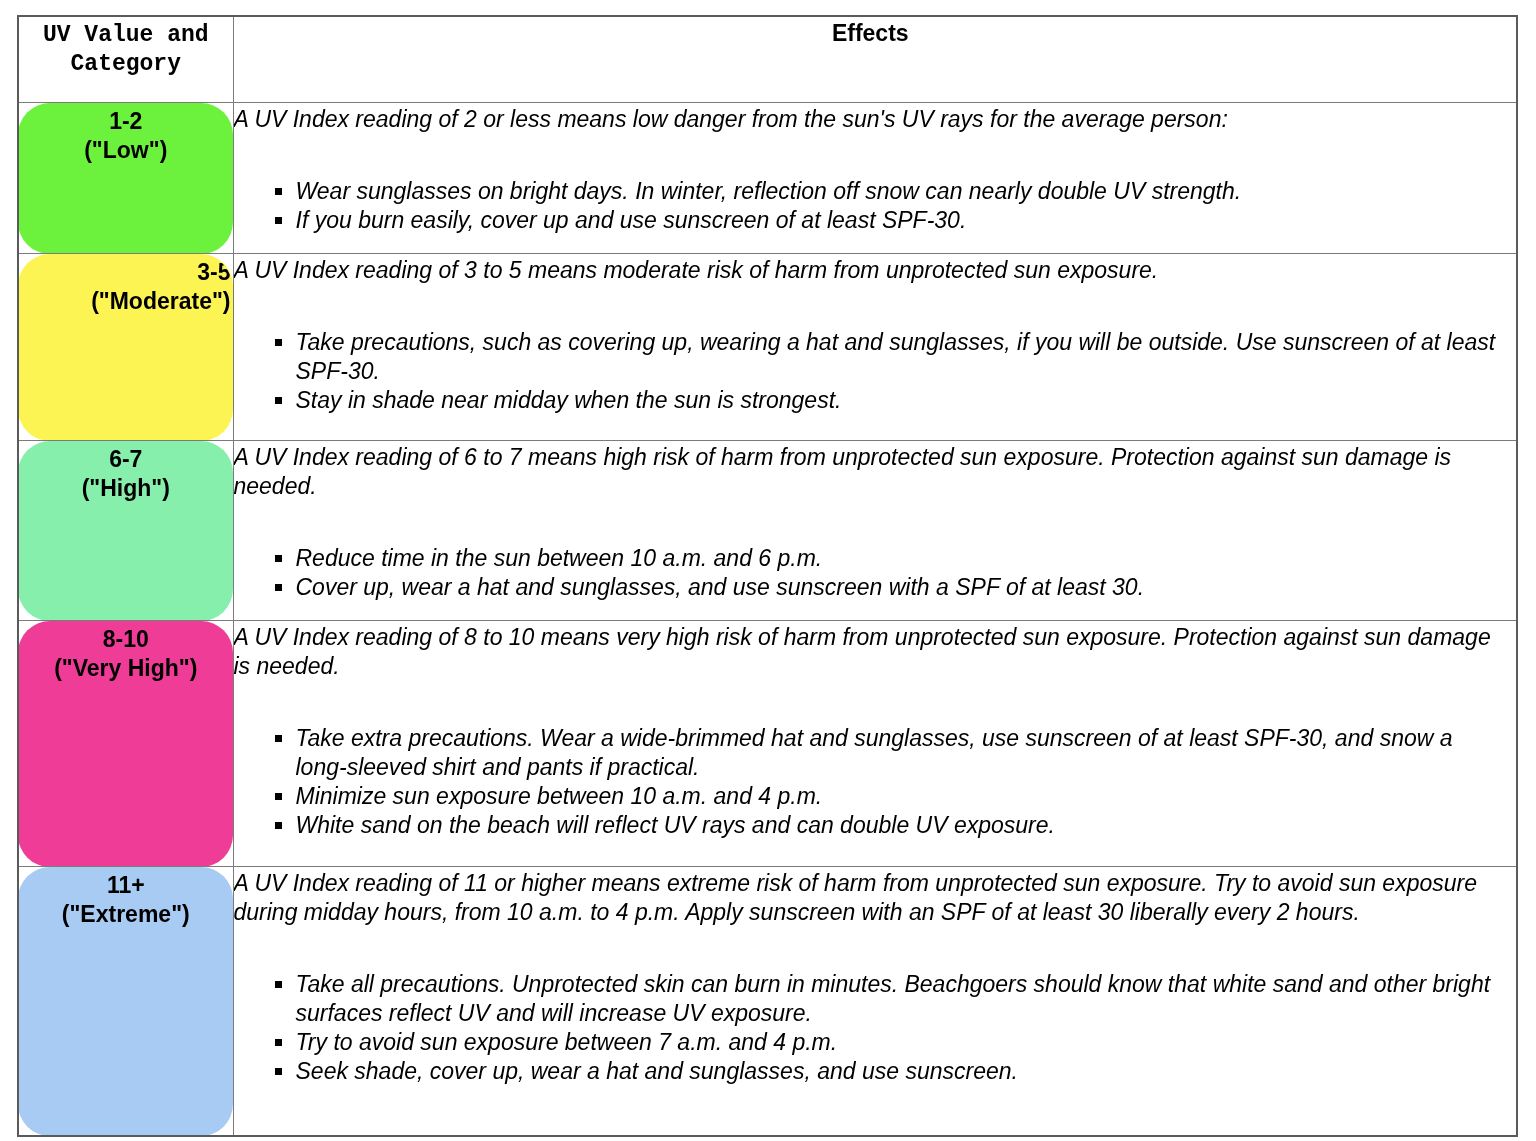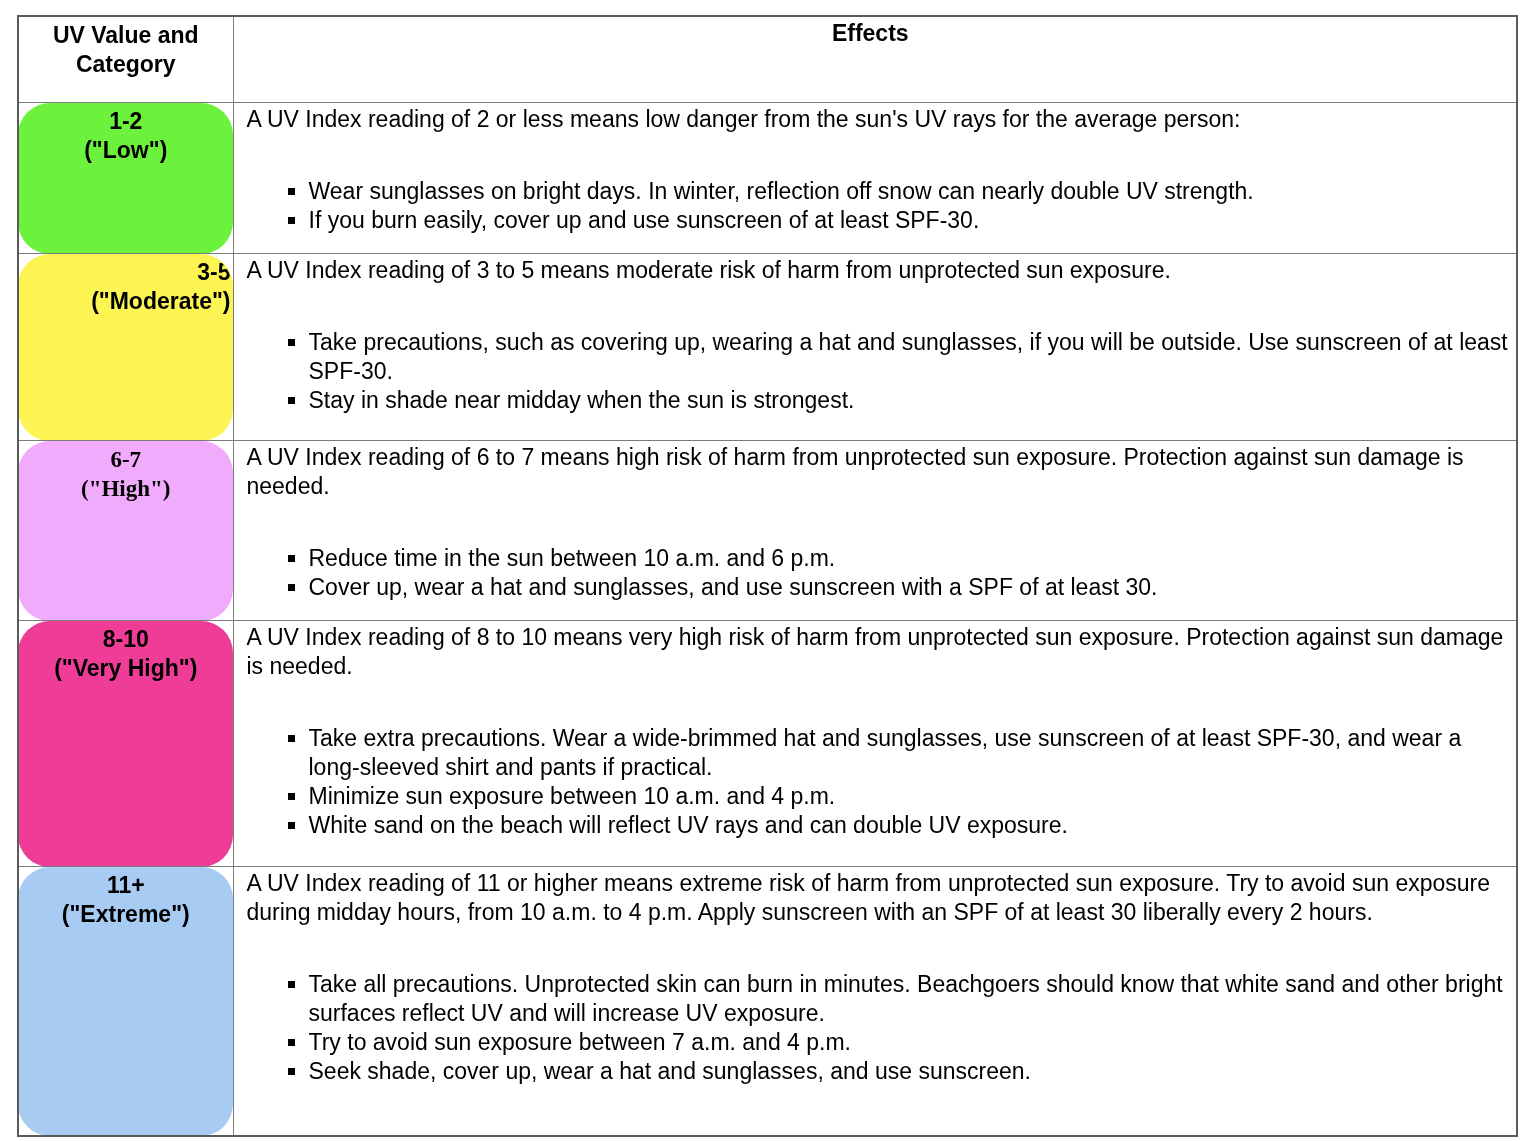--- a/index.html
+++ b/index.html
@@ -25,35 +25,37 @@
   th, td {
     border: 1px solid #7b7b7b;
     vertical-align: top;
     overflow: hidden;
   }
   th.head-cat {
     text-align: center;
     font-weight: bold;
     padding: 4px 2px 0 2px;
     height: 81px;
+    font-family: Liberation Mono, monospace;
   }
   th.head-fx {
     text-align: center;
     font-weight: bold;
     padding: 2px 12px 0 3px;
   }
   td.cat {
     text-align: center;
     font-weight: bold;
     padding: 4px 2px 0 2px;
     border-radius: 32px;
   }
   td.fx {
     background: #ffffff;
-    padding: 2px 8px 0 13px;
+    padding: 2px 8px 0 0;
+    font-style: italic;
   }
   td.fx p.intro { margin: 0; }
   td.fx ul {
     margin: 43px 0 0 0;
     padding: 0 0 0 62px;
     list-style-type: square;
   }
   td.fx li { margin: 0; padding: 0; }
   tr.r1 td { height: 146px; }
   tr.r2 td { height: 182px; }
@@ -103,42 +105,42 @@
     <td class="fx">
       <p class="intro">A UV Index reading of 3 to 5 means moderate risk of harm from unprotected sun exposure.</p>
       <ul>
         <li>Take precautions, such as covering up, wearing a hat and sunglasses, if you will be outside. Use sunscreen of at least SPF-30.</li>
         <li>Stay in shade near midday when the sun is strongest.</li>
       </ul>
     </td>
   </tr>
 
   <tr class="r3">
-    <td class="cat" style="background-color: #f0abfc; font-family: Liberation Serif, serif;">
+    <td class="cat" style="background-color: #86efac;">
       <div>6-7</div>
       <div>("High")</div>
     </td>
     <td class="fx">
       <p class="intro">A UV Index reading of 6 to 7 means high risk of harm from unprotected sun exposure. Protection against sun damage is needed.</p>
       <ul>
         <li>Reduce time in the sun between 10 a.m. and 6 p.m.</li>
         <li>Cover up, wear a hat and sunglasses, and use sunscreen with a SPF of at least 30.</li>
       </ul>
     </td>
   </tr>
 
   <tr class="r4">
     <td class="cat" style="background-color: rgb(238, 60, 151);">
       <div>8-10</div>
       <div>("Very High")</div>
     </td>
     <td class="fx">
       <p class="intro">A UV Index reading of 8 to 10 means very high risk of harm from unprotected sun exposure. Protection against sun damage is needed.</p>
       <ul>
-        <li>Take extra precautions. Wear a wide-brimmed hat and sunglasses, use sunscreen of at least SPF-30, and wear a long-sleeved shirt and pants if practical.</li>
+        <li>Take extra precautions. Wear a wide-brimmed hat and sunglasses, use sunscreen of at least SPF-30, and snow a long-sleeved shirt and pants if practical.</li>
         <li>Minimize sun exposure between 10 a.m. and 4 p.m.</li>
         <li>White sand on the beach will reflect UV rays and can double UV exposure.</li>
       </ul>
     </td>
   </tr>
 
   <tr class="r5">
     <td class="cat" style="background-color: rgb(167, 203, 242);">
       <div>11+</div>
       <div>("Extreme")</div>

